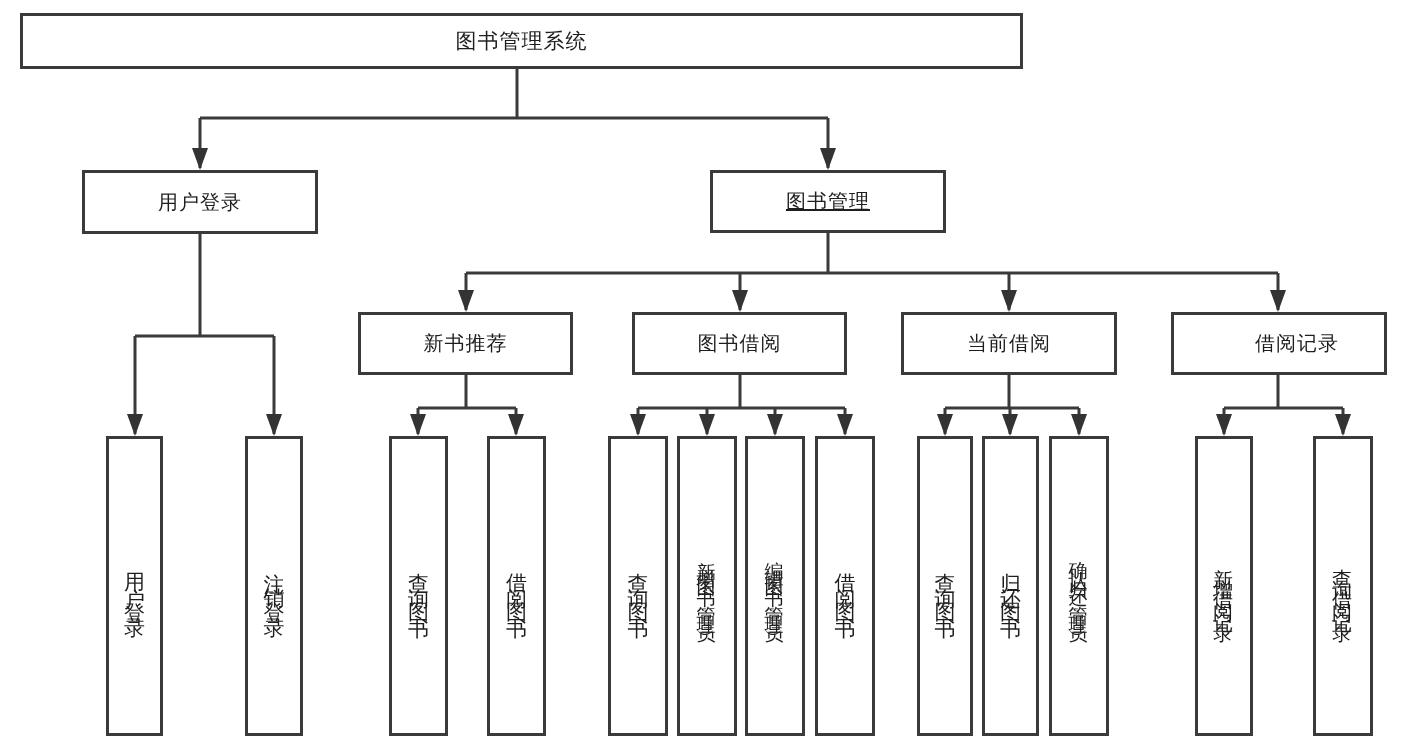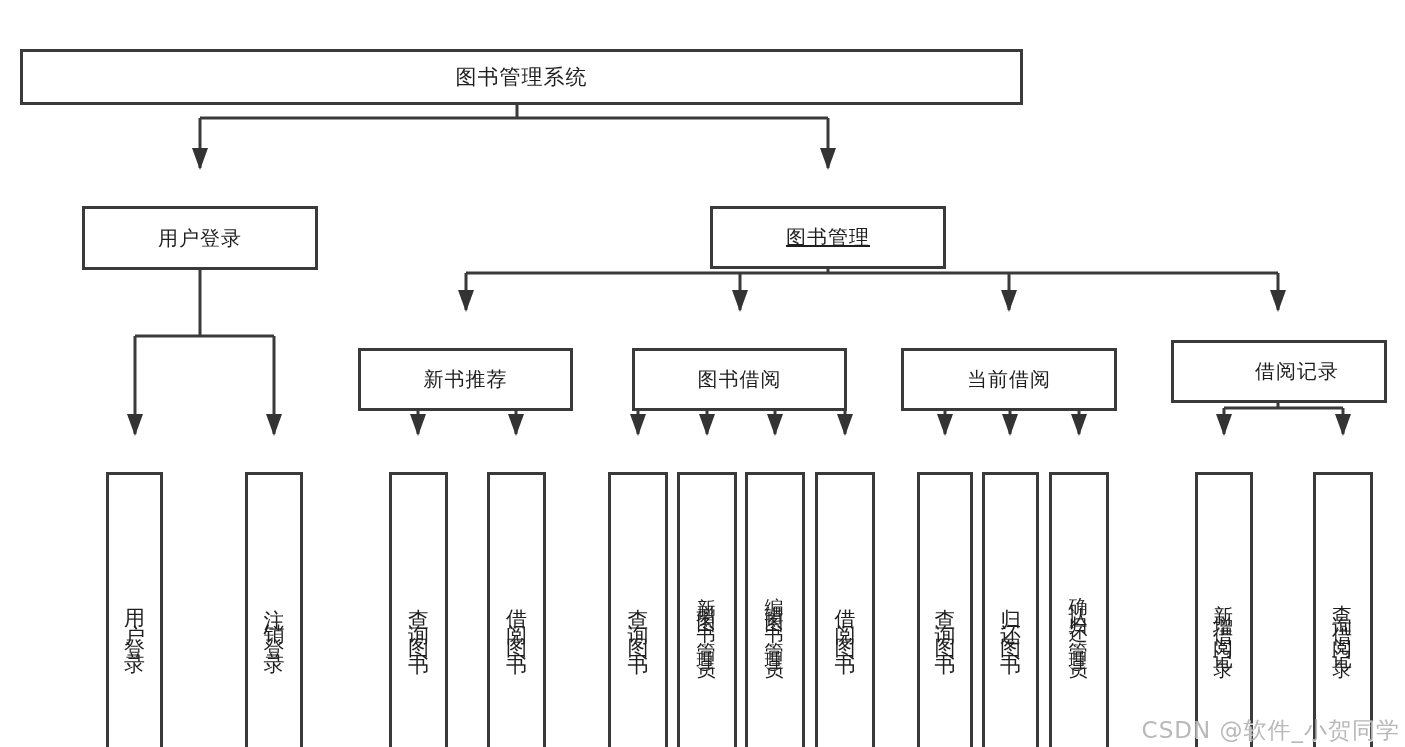--- a/index.html
+++ b/index.html
@@ -27,29 +27,28 @@
     border: 3px solid #3a3a3a;
     background: #ffffff;
     display: flex;
     align-items: center;
     justify-content: center;
     color: #1e1e1e;
     font-size: 20px;
     letter-spacing: 1px;
     text-align: center;
     z-index: 2;
-    margin-top: 36px;
   }
   .b-root  { left: 20px;   top: 13px;  width: 1003px; height: 56px; font-size: 21px; }
   .b-login { left: 82px;   top: 170px; width: 236px;  height: 64px; }
   .b-mgmt  { left: 710px;  top: 170px; width: 236px;  height: 63px; text-decoration: underline; }
   .b-l3-0  { left: 358px;  top: 312px; width: 215px;  height: 63px; font-family: Liberation Serif, serif; }
   .b-l3-1  { left: 632px;  top: 312px; width: 215px;  height: 63px; }
   .b-l3-2  { left: 901px;  top: 312px; width: 216px;  height: 63px; }
-  .b-l3-3  { left: 1171px; top: 304px; width: 216px;  height: 63px; padding-left: 36px; }
+  .b-l3-3  { left: 1171px; top: 312px; width: 216px;  height: 63px; padding-left: 36px; }
   .vnode   { top: 436px; height: 300px; }
   .vnode .vtext {
     writing-mode: vertical-rl;
     text-orientation: mixed;
     white-space: nowrap;
   }
   .v4 .vtext { letter-spacing: 15px; font-size: 21px; }
   .v6 .vtext { letter-spacing: 11px; font-size: 20px; }
   .v9 .vtext { letter-spacing: 9px;  font-size: 19px; }
   .b-leaf-0  { left: 106px;  width: 57px; }
@@ -182,15 +181,14 @@
     <span class="vtext">确认归还（管理员）</span>
   </div>
 
   <div class="node vnode v6 b-leaf-11">
     <span class="vtext">新增借阅记录</span>
   </div>
   <div class="node vnode v6 b-leaf-12">
     <span class="vtext">查询借阅记录</span>
   </div>
 
-  <div class="watermark">CSDN @软件_小贺同学</div>
 
 </div>
 
 </body></html>

